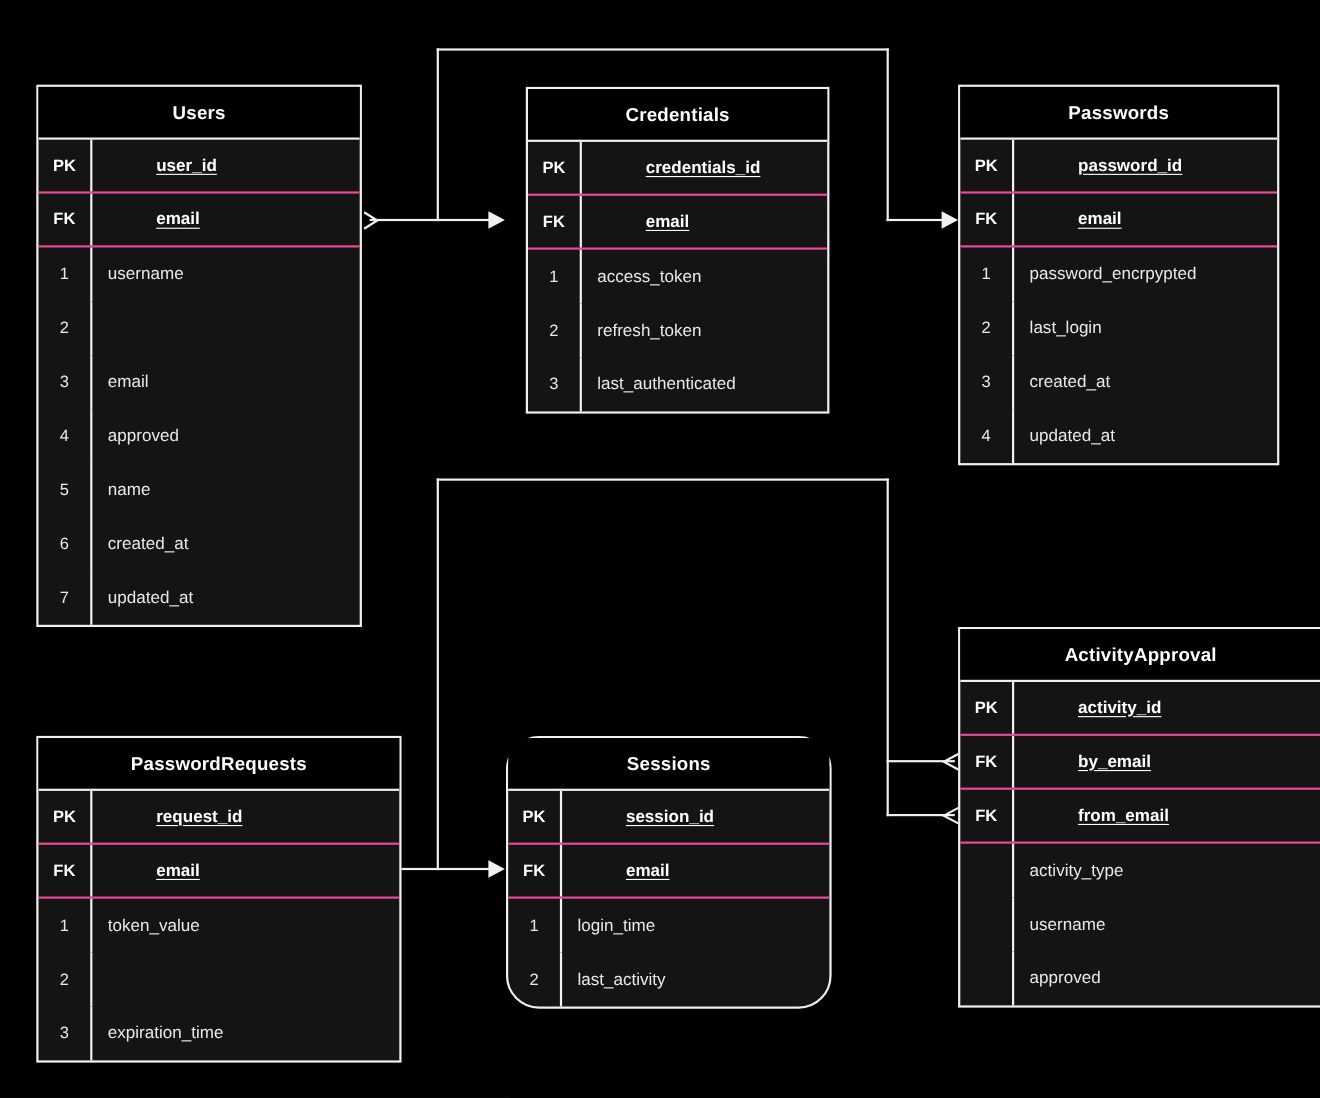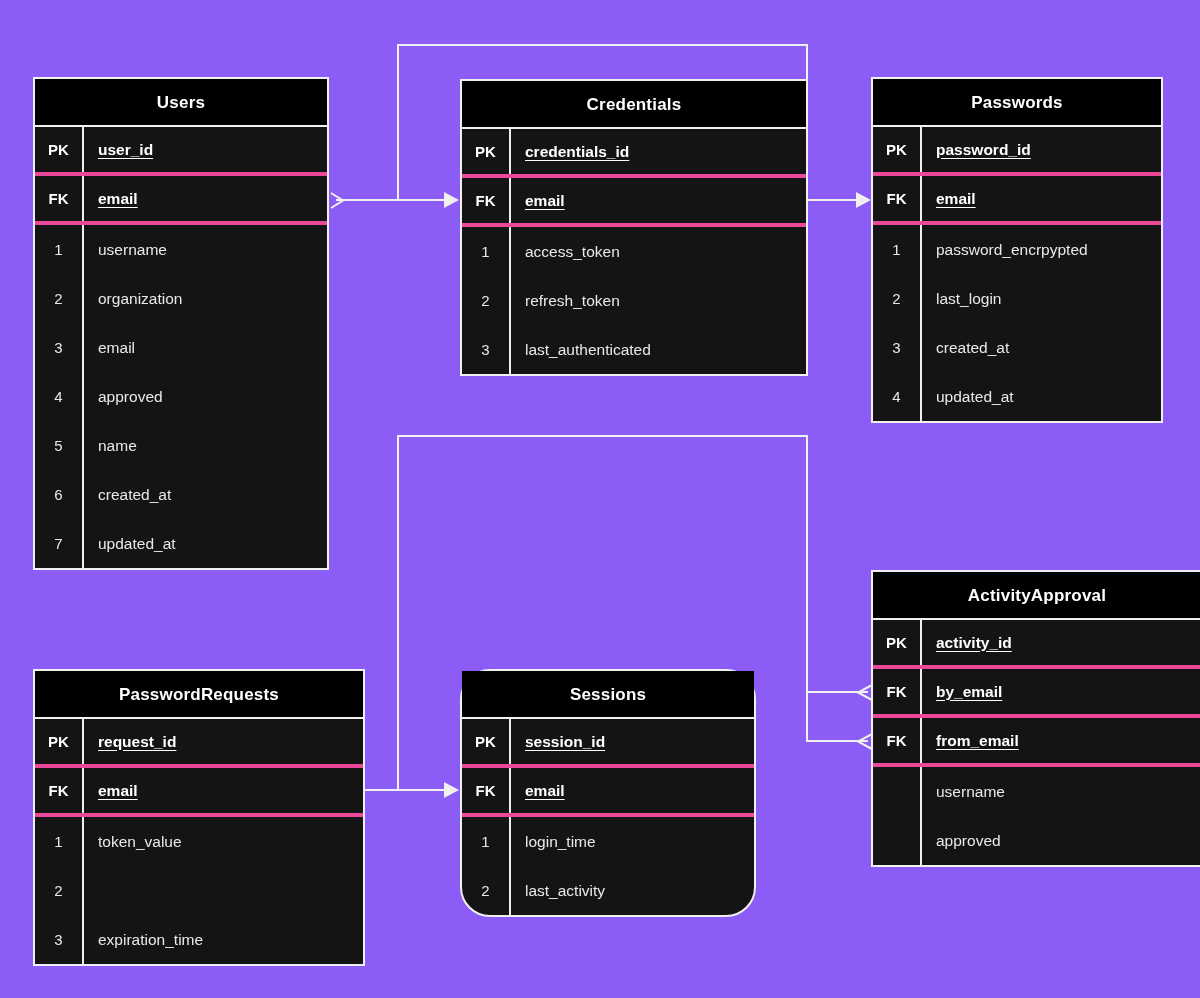--- a/index.html
+++ b/index.html
@@ -6,21 +6,21 @@
   * { box-sizing: border-box; }
   html, body {
     margin: 0; padding: 0;
     background: #141414;
     font-family: "Liberation Sans", sans-serif;
   }
   #canvas {
     position: relative;
     width: 1200px;
     height: 998px;
-    background: #8b5cf6;
+    background: #000000;
     overflow: hidden;
   }
 
   
   .entity {
     position: absolute;
     border: 2px solid #f0f0f0;
     background: #141414;
   }
   .entity-title {
@@ -33,21 +33,21 @@
     height: 48px;
     border-bottom: 2px solid #f0f0f0;
     letter-spacing: 0.2px;
   }
   .rows { display: block; }
   .row {
     display: flex;
     align-items: stretch;
     height: 49px;
   }
-  .row.keyrow { border-bottom: 4px solid #ec4899; }
+  .row.keyrow { border-bottom: 2px solid #ec4899; gap: 44px; }
   .row.plain { height: 49px; }
   .cell-key {
     width: 49px;
     flex: 0 0 49px;
     border-right: 2px solid #f0f0f0;
     color: #ffffff;
     display: flex;
     align-items: center;
     justify-content: center;
     font-size: 15px;
@@ -155,21 +155,20 @@
         <div class="row keyrow">
           <div class="cell-key">FK</div>
           <div class="cell-attr">email</div>
         </div>
         <div class="row plain">
           <div class="cell-key">1</div>
           <div class="cell-attr">username</div>
         </div>
         <div class="row plain">
           <div class="cell-key">2</div>
-          <div class="cell-attr">organization</div>
         </div>
         <div class="row plain">
           <div class="cell-key">3</div>
           <div class="cell-attr">email</div>
         </div>
         <div class="row plain">
           <div class="cell-key">4</div>
           <div class="cell-attr">approved</div>
         </div>
         <div class="row plain">
@@ -180,21 +179,21 @@
           <div class="cell-key">6</div>
           <div class="cell-attr">created_at</div>
         </div>
         <div class="row plain">
           <div class="cell-key">7</div>
           <div class="cell-attr">updated_at</div>
         </div>
       </div>
   </div>
 
-  <div class="entity" style="left:460px; top:79px; width:348px;">
+  <div class="entity" style="left:478px; top:79px; width:276px;">
     <div class="entity-title">Credentials</div>
     <div class="rows">
         <div class="row keyrow">
           <div class="cell-key">PK</div>
           <div class="cell-attr">credentials_id</div>
         </div>
         <div class="row keyrow">
           <div class="cell-key">FK</div>
           <div class="cell-attr">email</div>
         </div>
@@ -253,20 +252,24 @@
         <div class="row keyrow">
           <div class="cell-key">FK</div>
           <div class="cell-attr">by_email</div>
         </div>
         <div class="row keyrow">
           <div class="cell-key">FK</div>
           <div class="cell-attr">from_email</div>
         </div>
         <div class="row plain">
           <div class="cell-key"></div>
+          <div class="cell-attr">activity_type</div>
+        </div>
+        <div class="row plain">
+          <div class="cell-key"></div>
           <div class="cell-attr">username</div>
         </div>
         <div class="row plain">
           <div class="cell-key"></div>
           <div class="cell-attr">approved</div>
         </div>
       </div>
   </div>
 
   <div class="entity" style="left:33px; top:669px; width:332px;">

